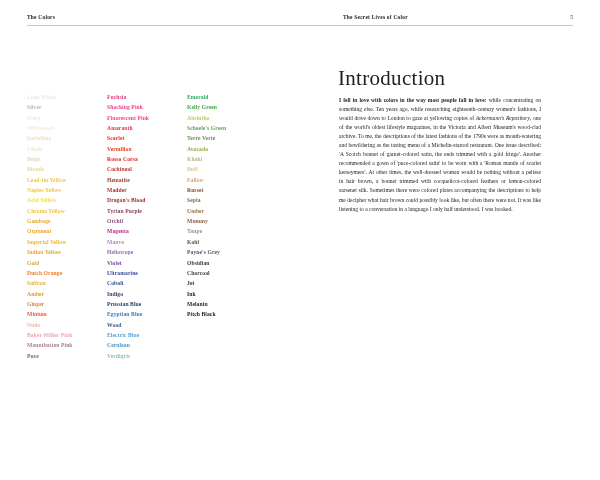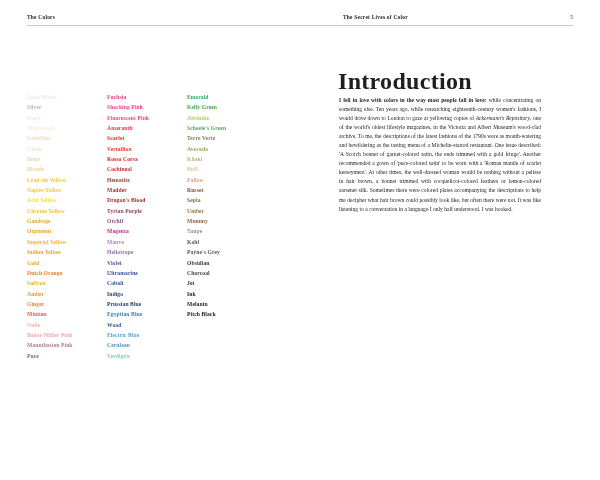--- a/index.html
+++ b/index.html
@@ -84,22 +84,22 @@
     line-height: 10.35px;
     letter-spacing: 0.1px;
     white-space: nowrap;
   }
 
   
   .chapter-title {
     position: absolute;
     top: 52px;
     left: 338px;
-    font-size: 24px;
-    font-weight: bold;
+    font-size: 21px;
+    font-weight: normal;
     letter-spacing: 0.3px;
     color: #1f1f1f;
   }
   .body-col {
     position: absolute;
     top: 96px;
     left: 339px;
     width: 202px;
   }
   .body-text {

